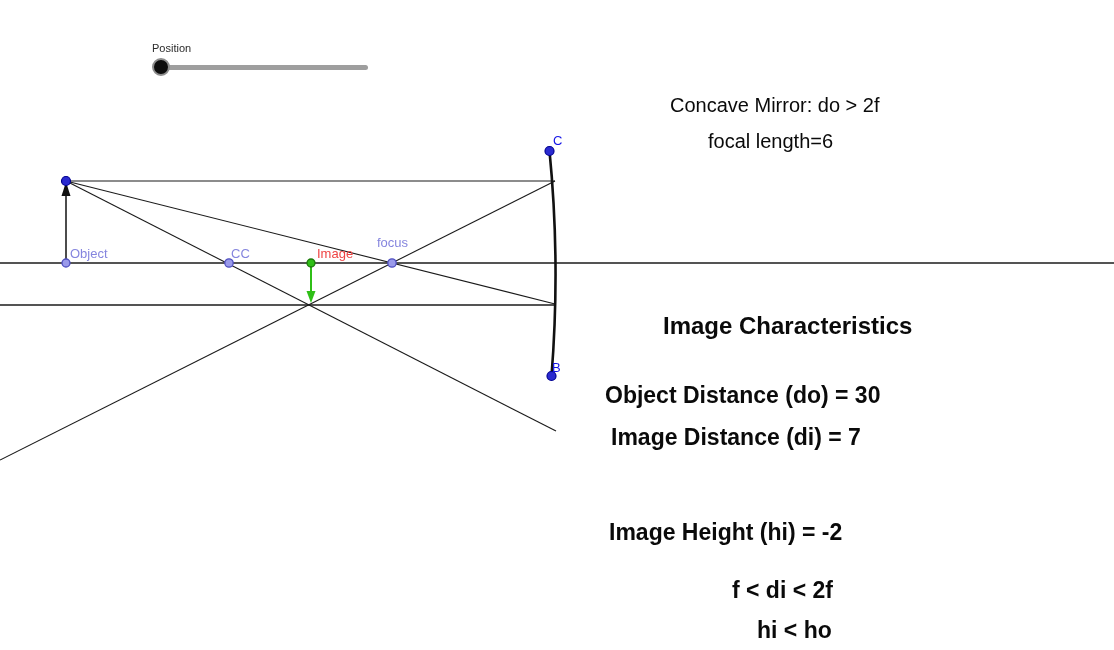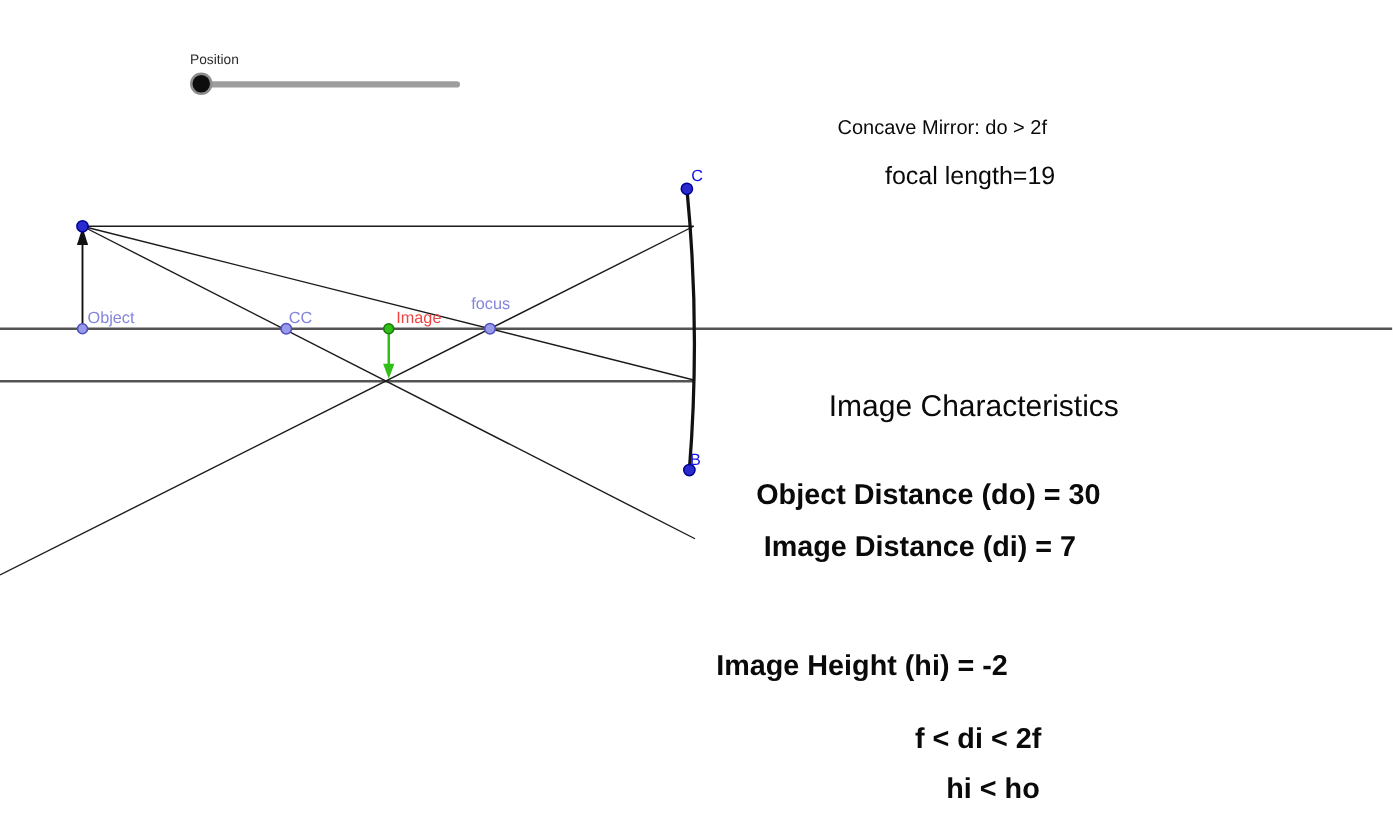--- a/index.html
+++ b/index.html
@@ -1,23 +1,23 @@
 <!DOCTYPE html>
 <html><head>
 <meta charset="utf-8">
 <style>
   html,body{margin:0;padding:0;background:#fff;}
   .stage{
     position:relative;width:1114px;height:650px;background:#fff;overflow:hidden;
     font-family:"Liberation Sans",sans-serif;color:#000;
   }
   .abs{position:absolute;white-space:nowrap;line-height:1.15;}
-  .title{font-size:16px;color:#0a0a0a;}
+  .title{font-size:20px;color:#0a0a0a;}
   .subtitle{font-size:20px;color:#0a0a0a;}
-  .heading{font-size:24px;font-weight:normal;color:#0a0a0a;}
+  .heading{font-size:24px;font-weight:bold;color:#0a0a0a;}
   .bodyline{font-size:23px;color:#0a0a0a;font-weight:bold;}
   .ptlabel{font-size:13px;}
   .purple{color:#8585de;}
   .green{color:#ef4444;}
   .blue{color:#1414e6;}
   .slider-label{font-size:11px;color:#2b2b2b;text-align:center;}
   .slider-track{
     position:absolute;left:159px;top:65px;width:209px;height:5px;
     background:#9e9e9e;border-radius:3px;cursor:pointer;
   }
@@ -65,22 +65,22 @@
   <span class="abs ptlabel green" style="left:317px;top:247px">Image</span>
   <span class="abs ptlabel purple" style="left:377px;top:236px">focus</span>
   <span class="abs ptlabel blue" style="left:553px;top:134px">C</span>
   <span class="abs ptlabel blue" style="left:552px;top:361px">B</span>
 
   <span class="abs slider-label" style="left:152px;top:42px">Position</span>
   <div class="slider-track"></div>
   <div class="slider-knob"></div>
 
   <div class="abs title" style="left:670px;top:94px">Concave Mirror: do &gt; 2f</div>
-  <div class="abs subtitle" style="left:708px;top:130px">focal length=19</div>
+  <div class="abs subtitle" style="left:708px;top:130px">focal length=6</div>
 
   <div class="abs heading" style="left:663px;top:312px">Image Characteristics</div>
   <div class="abs bodyline" style="left:605px;top:382px">Object Distance (do) = 30</div>
   <div class="abs bodyline" style="left:611px;top:424px">Image Distance (di) = 7</div>
-  <div class="abs bodyline" style="left:573px;top:519px">Image Height (hi) = -2</div>
+  <div class="abs bodyline" style="left:609px;top:519px">Image Height (hi) = -2</div>
   <div class="abs bodyline" style="left:732px;top:577px">f &lt; di &lt; 2f</div>
   <div class="abs bodyline" style="left:757px;top:617px">hi &lt; ho</div>
 
 </div>
 
 </body></html>

